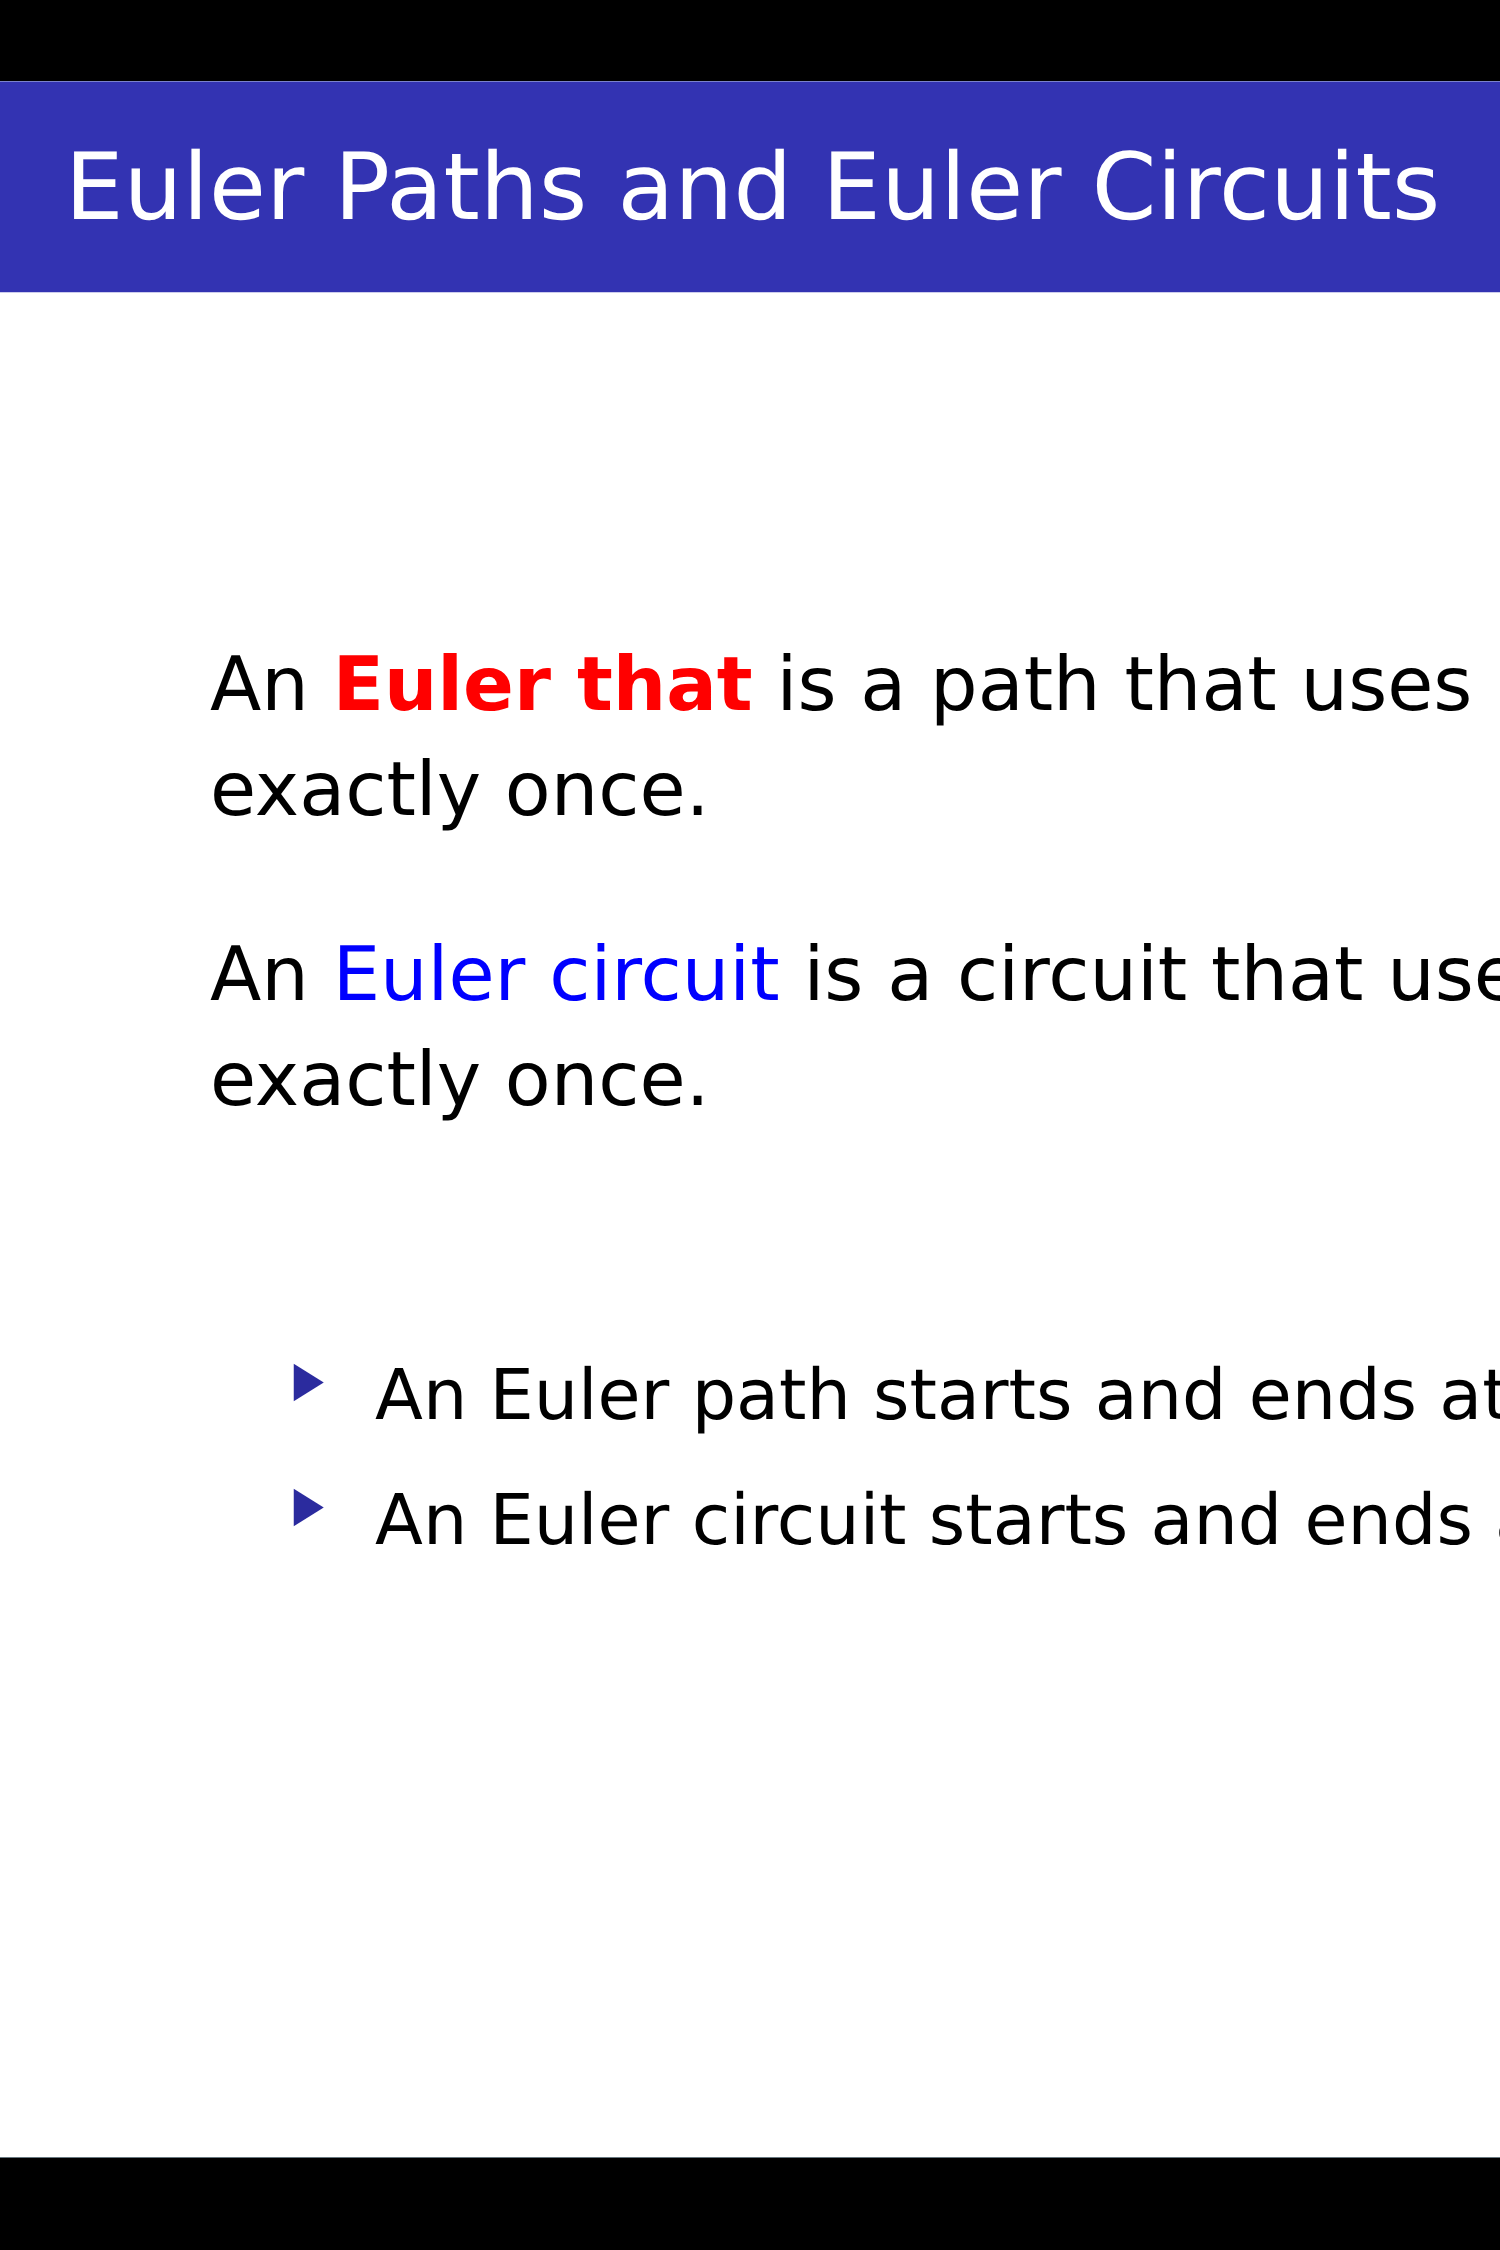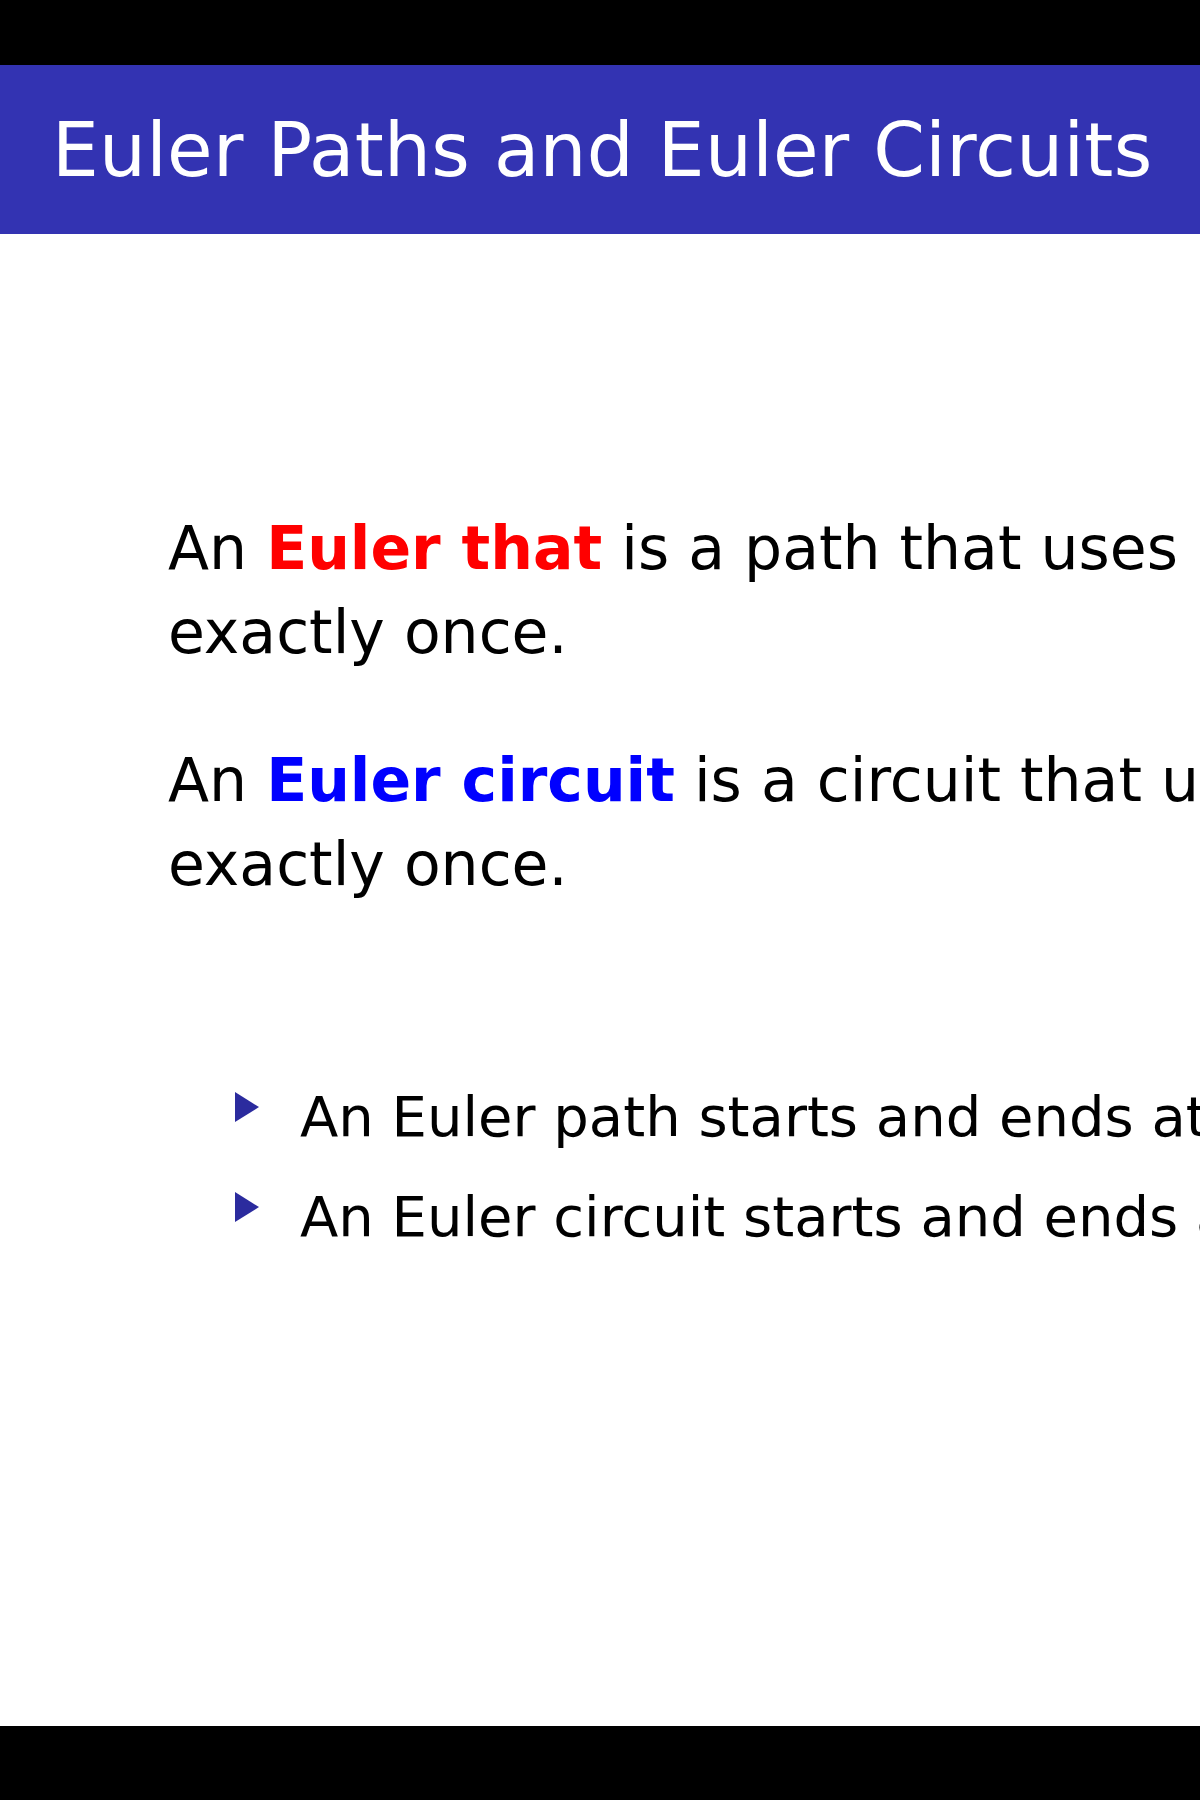--- a/index.html
+++ b/index.html
@@ -97,21 +97,21 @@
 
   .para-1 { top: 272px; }
   .para-2 { top: 504px; }
 
   .kw-red {
     color: #ff0000;
     font-weight: bold;
   }
   .kw-blue {
     color: #0000ff;
-    font-weight: bold;
+    font-weight: normal;
   }
 
   
   .bullets {
     position: absolute;
     left: 232px;
     top: 855px;
     width: 1800px;
   }
   .bullet-row {

